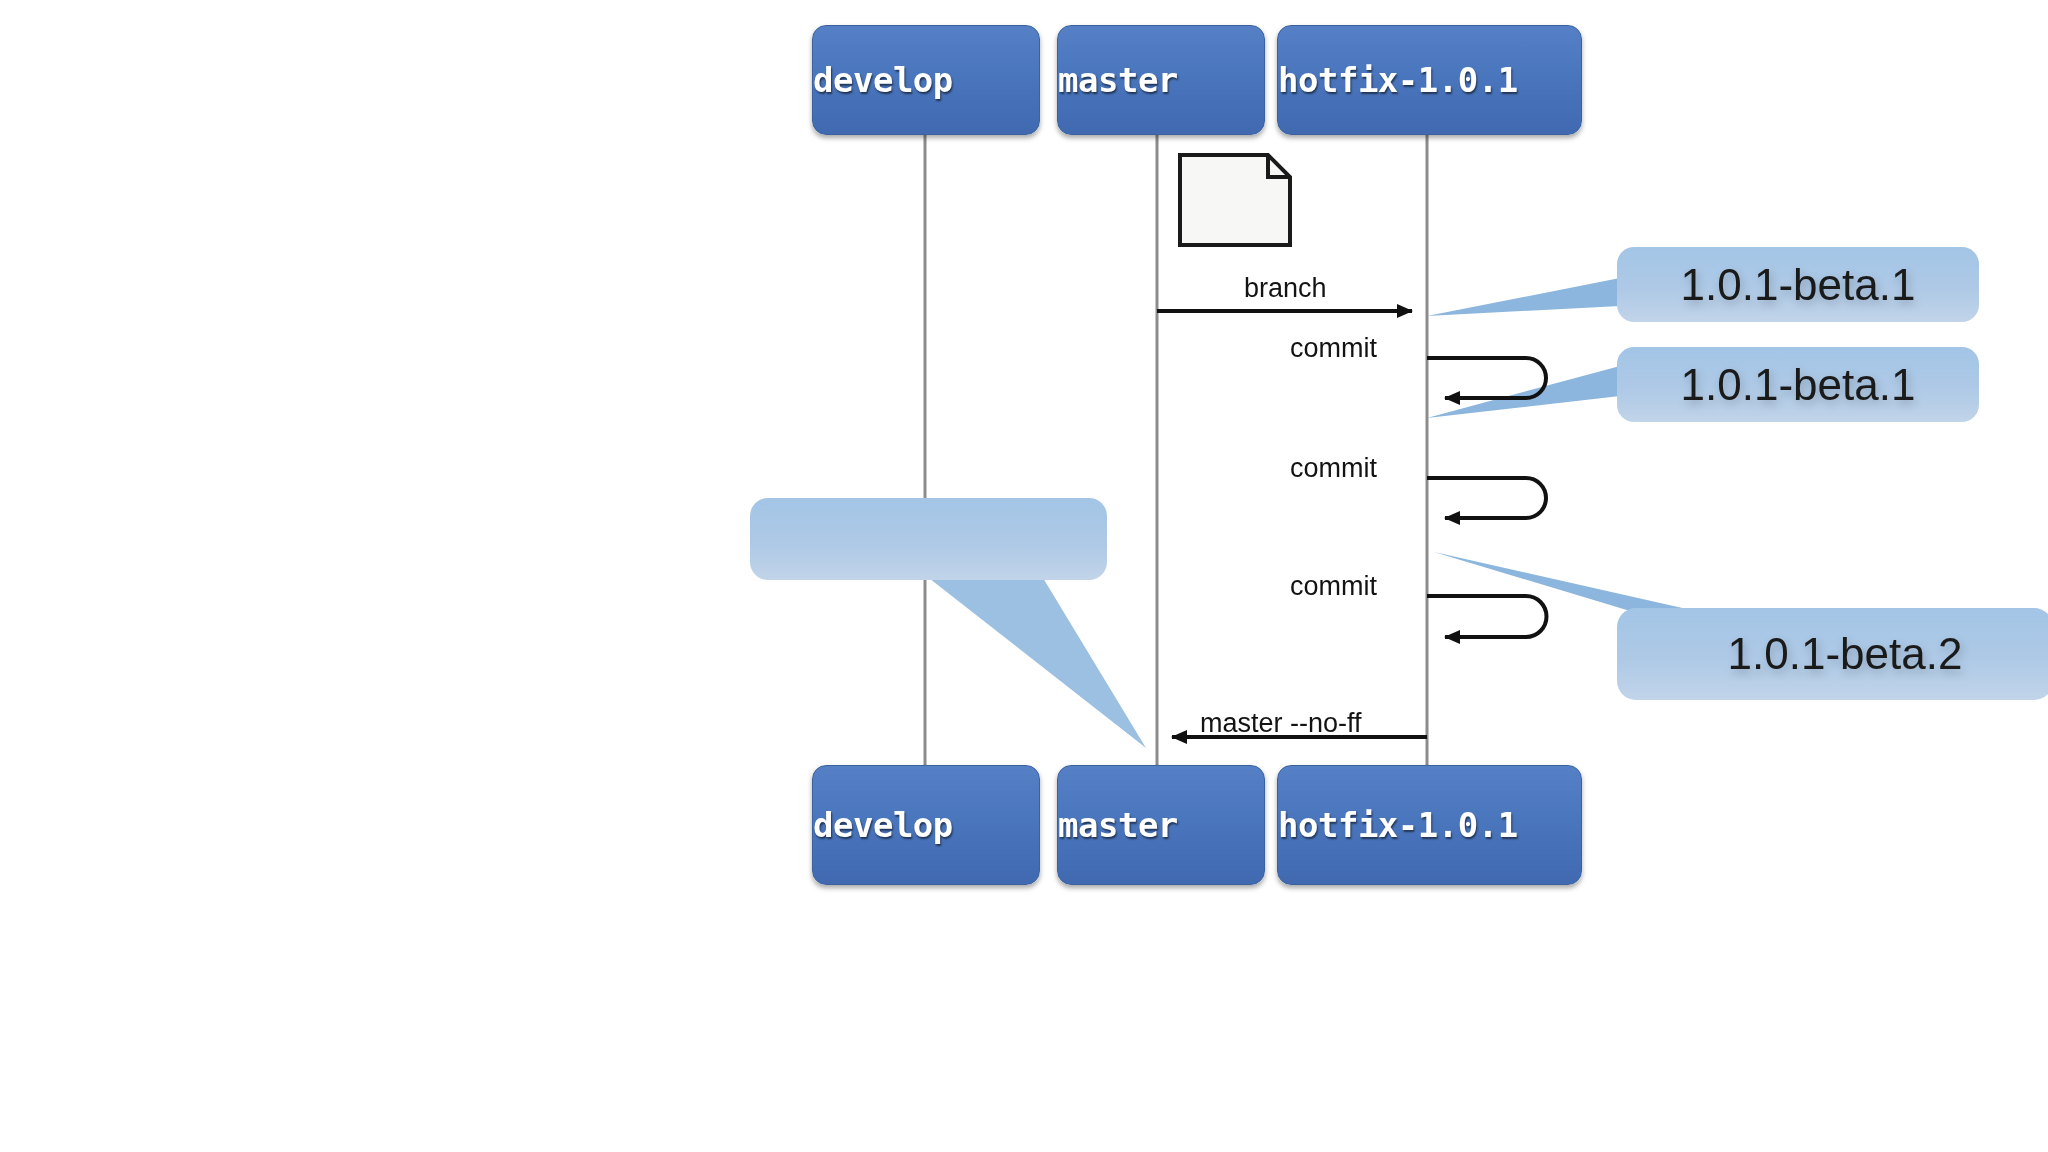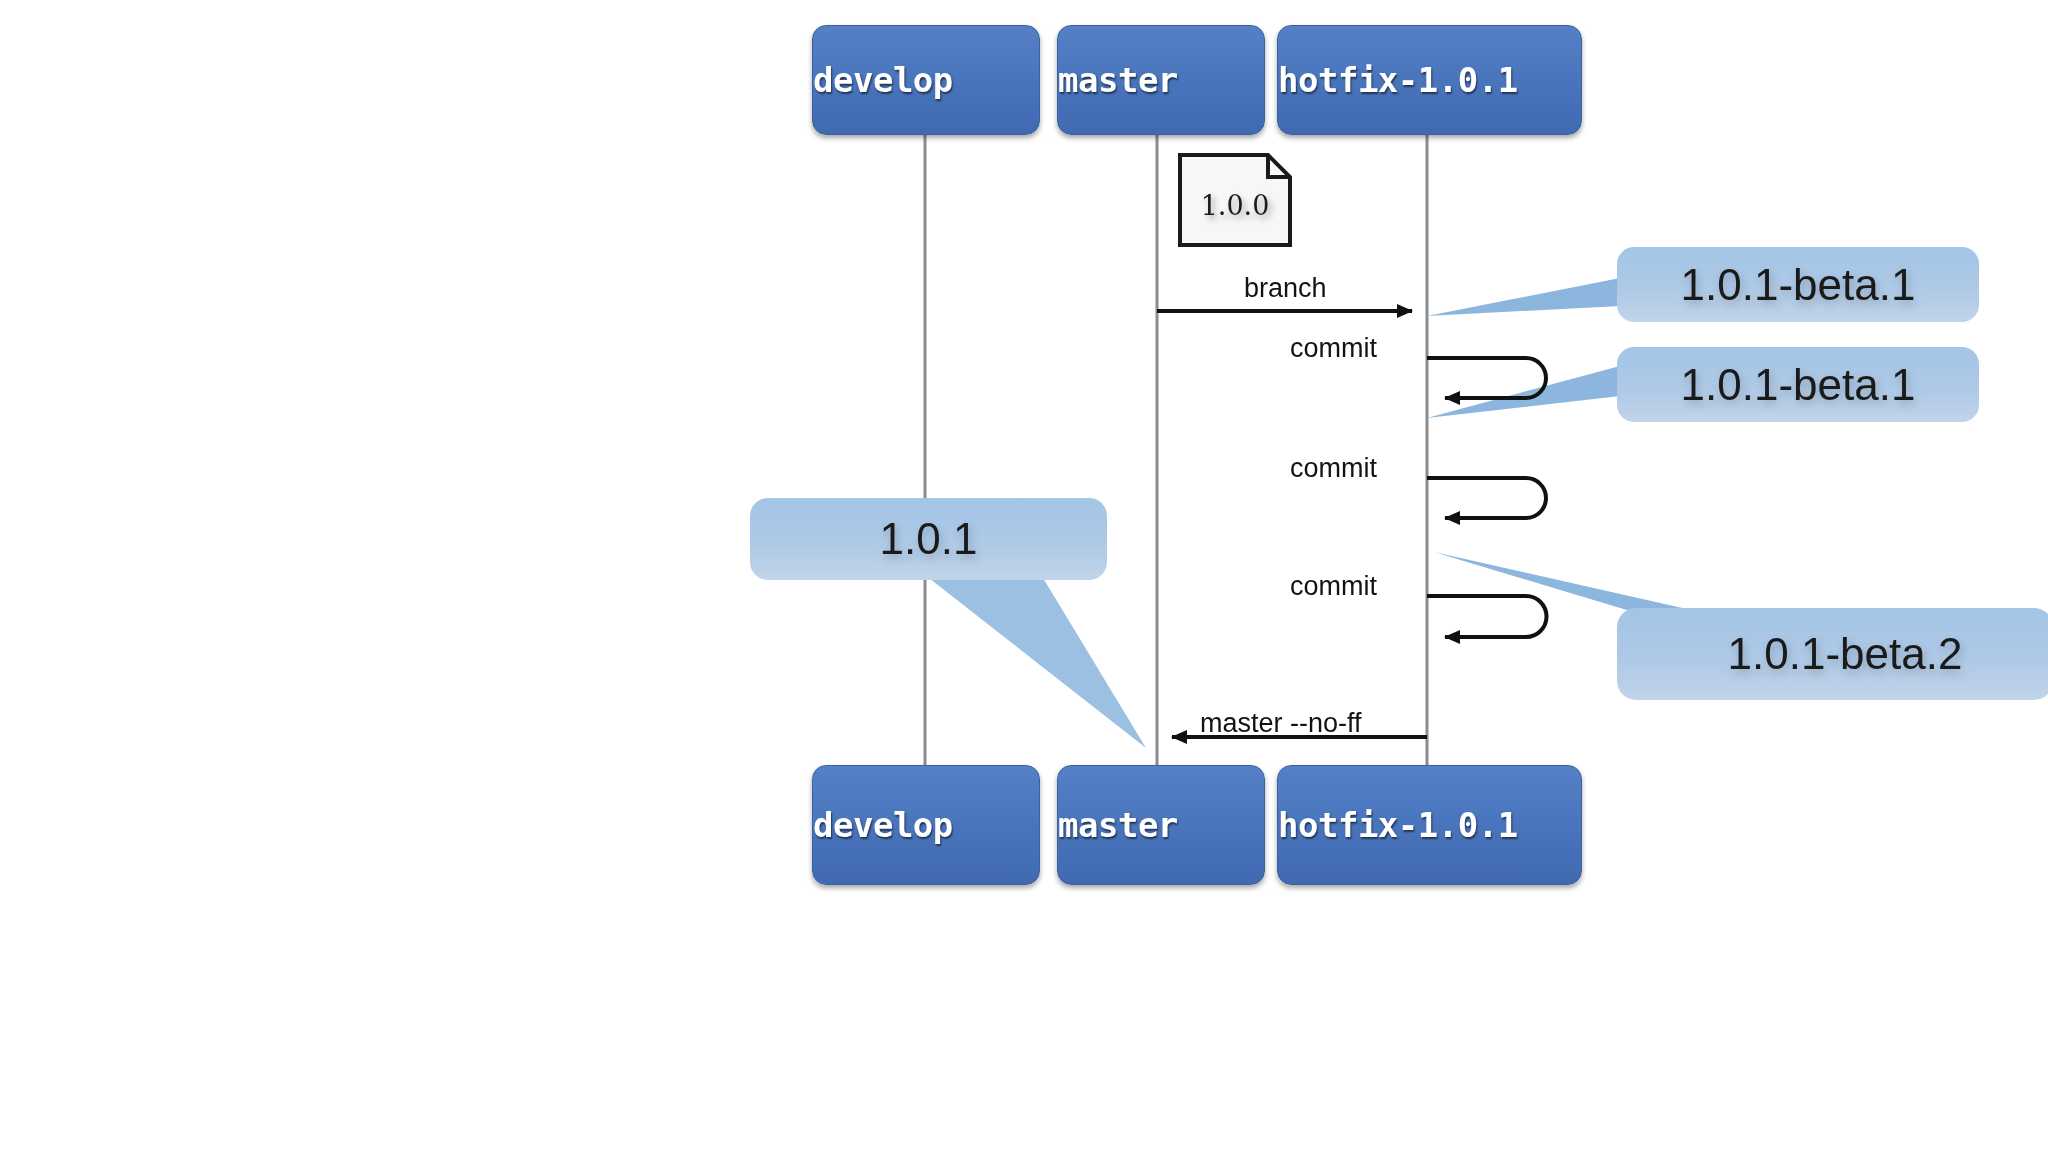--- a/index.html
+++ b/index.html
@@ -167,23 +167,20 @@
   <div class="lifebox" style="left:812px; top:765px; width:228px; height:120px;">
     <span class="cap" style="font-size:34px;">develop</span>
   </div>
   <div class="lifebox" style="left:1057px; top:765px; width:208px; height:120px;">
     <span class="cap" style="font-size:34px;">master</span>
   </div>
   <div class="lifebox" style="left:1277px; top:765px; width:305px; height:120px;">
     <span class="cap" style="font-size:34px;">hotfix-1.0.1</span>
   </div>
 
-  <div class="note" style="left:1180px; top:155px; width:110px; height:90px;">
-    <span class="notetext">1.0.0</span>
-  </div>
 
   <div class="msglabel" style="left:1244px; top:273px;">branch</div>
 
   <div class="msglabel" style="left:1290px; top:333px;">commit</div>
 
   <div class="msglabel" style="left:1290px; top:453px;">commit</div>
 
   <div class="msglabel" style="left:1290px; top:571px;">commit</div>
 
   <div class="msglabel" style="left:1200px; top:708px;">master --no-ff</div>
@@ -193,17 +190,14 @@
   </div>
 
   <div class="callout" style="left:1617px; top:347px; width:362px; height:75px;">
     <span class="ctext" style="left:0;top:0;width:362px;height:75px;">1.0.1-beta.1</span>
   </div>
 
   <div class="callout" style="left:1617px; top:608px; width:436px; height:92px;">
     <span class="ctext" style="left:0;top:0;width:400px;height:92px;padding-left:28px;">1.0.1-beta.2</span>
   </div>
 
-  <div class="callout c-left" style="left:750px; top:498px; width:357px; height:82px;">
-    <span class="ctext" style="left:0;top:0;width:357px;height:82px;">1.0.1</span>
-  </div>
 
 </div>
 
 </body></html>

